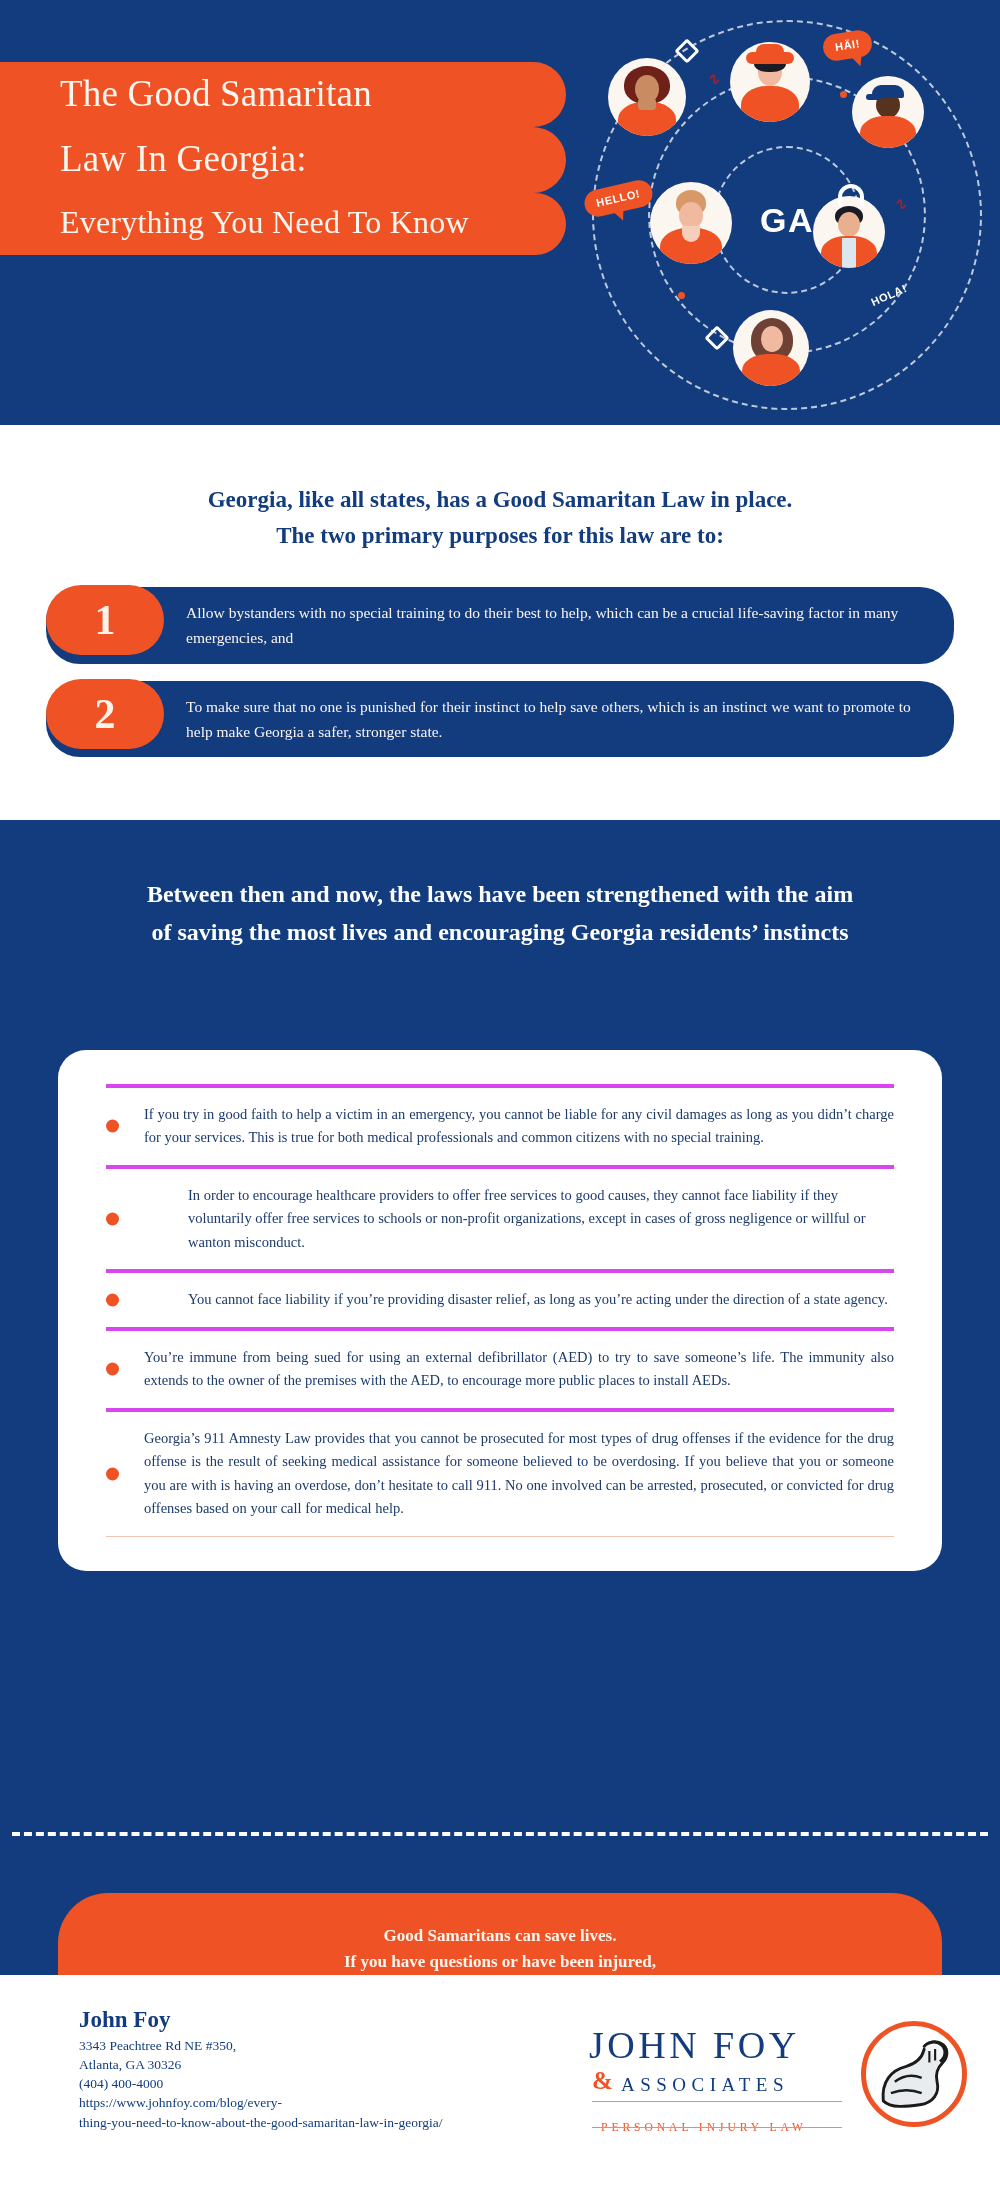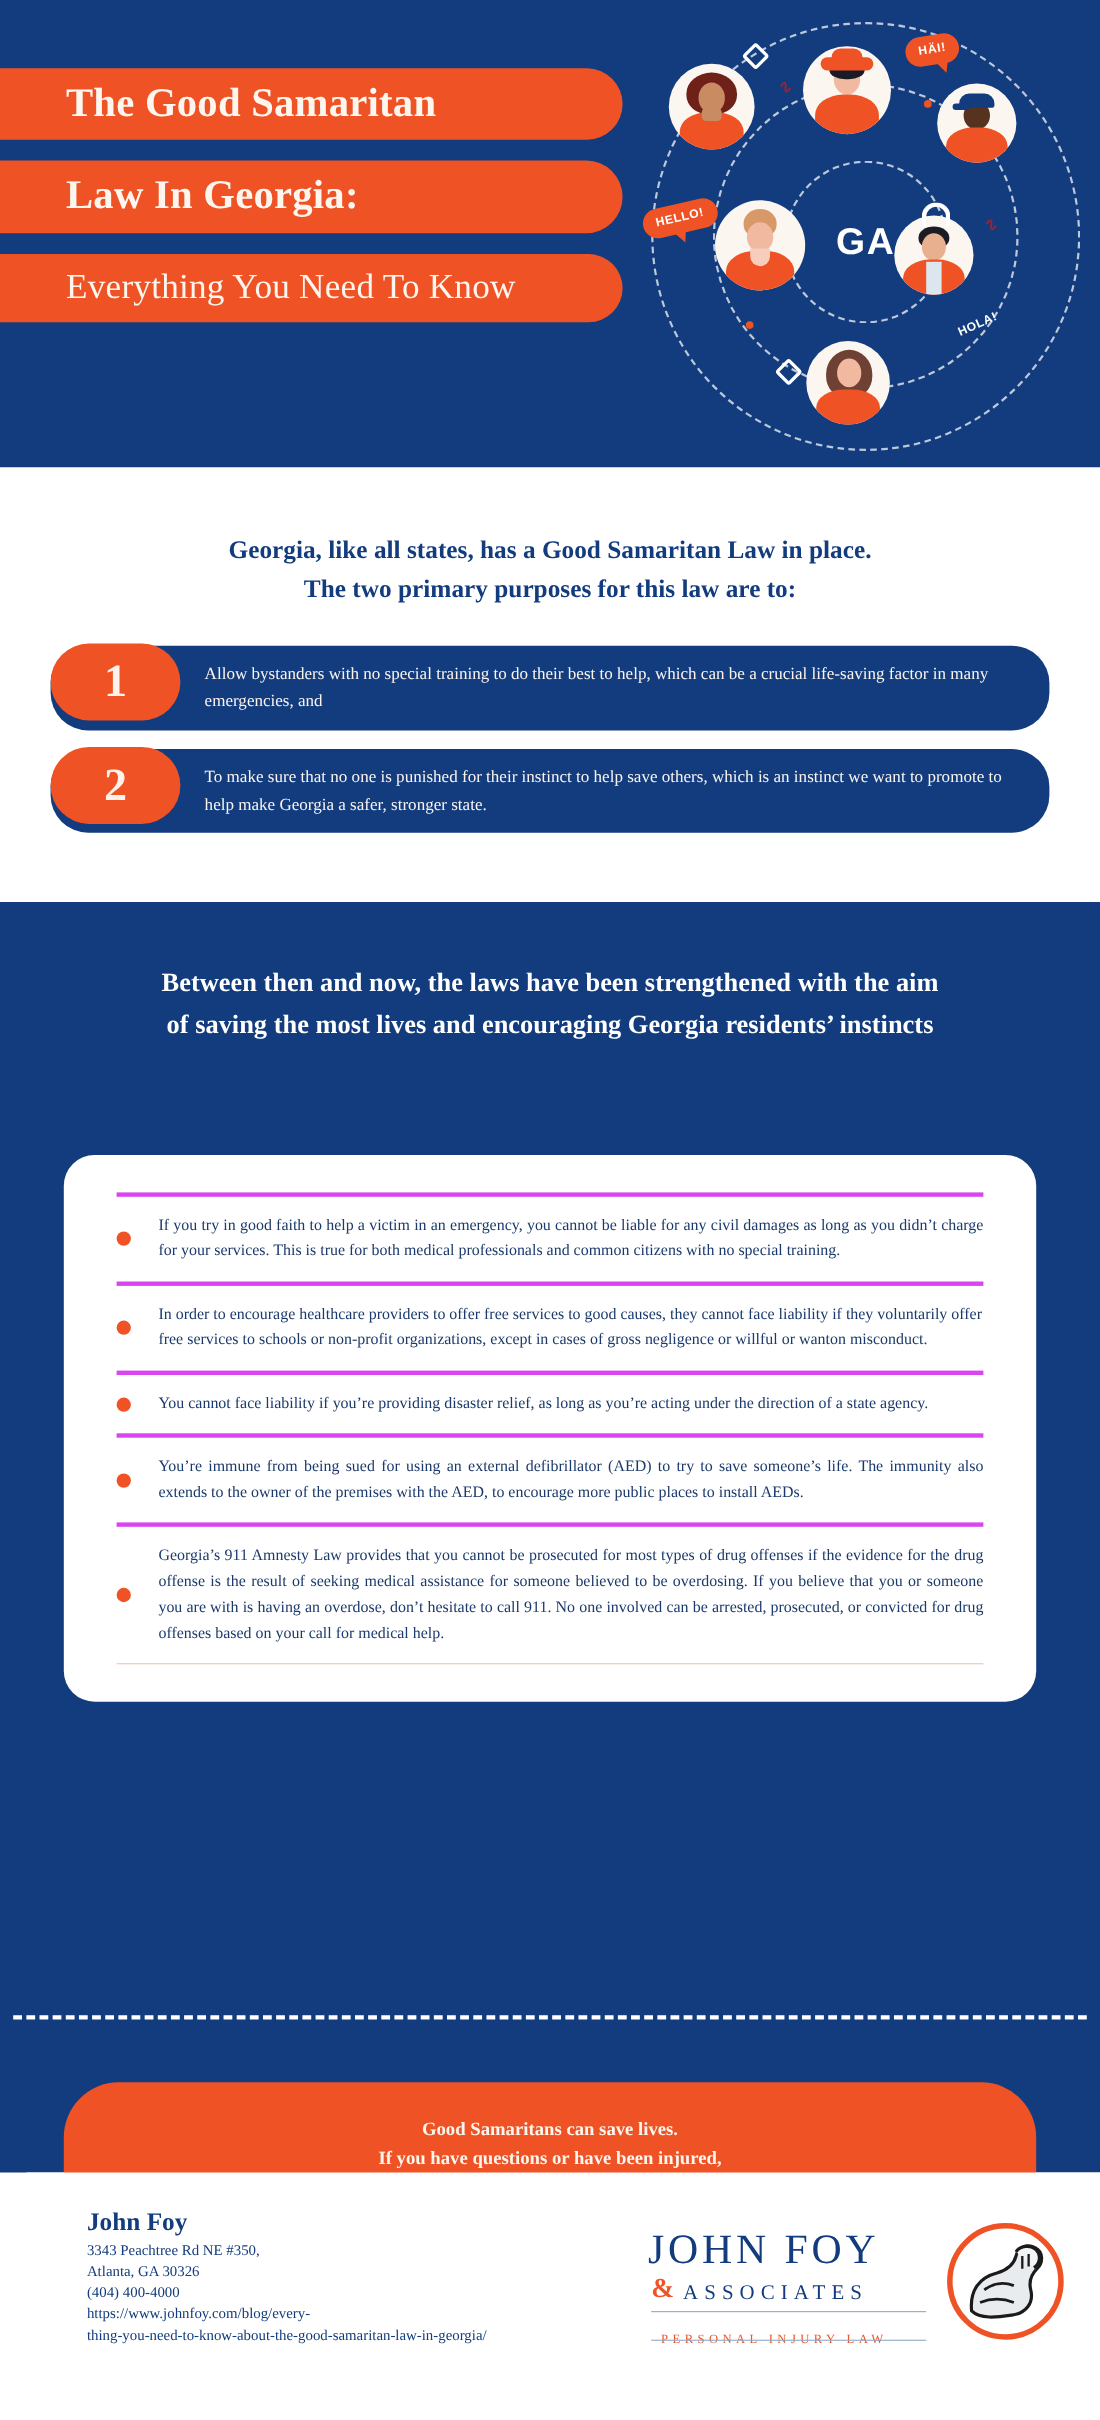--- a/index.html
+++ b/index.html
@@ -18,26 +18,25 @@
     overflow: hidden;
   }
   .title-stack {
     position: absolute; left: 0; top: 62px; width: 580px;
   }
   .title-pill {
     background: #EF5325;
     color: #FDF6EF;
     border-radius: 0 60px 60px 0;
     padding: 11px 34px 13px 60px;
-    font-weight: bold;
+    font-weight: normal;
     font-size: 37px;
     letter-spacing: .2px;
     line-height: 1.12;
     width: 566px;
-    margin-bottom: 19px;
     white-space: nowrap;
   }
   .title-pill.sub {
     font-weight: normal;
     font-size: 32px;
     padding: 12px 34px 14px 60px;
     margin-bottom: 0;
   }
 
   
@@ -132,21 +131,21 @@
   }
   .law-item:last-child { border-bottom: 1px solid #F2C3AE; }
   .law-bullet {
     position: absolute; left: 0; top: 50%; transform: translateY(-50%);
     width: 13px; height: 13px; border-radius: 50%; background: #EF5325;
   }
   .law-text {
     color: #1B3A6B; font-size: 14.5px; line-height: 1.62;
     text-align: justify; text-justify: inter-word;
   }
-  .law-text.left { text-align: left; }
+  .law-text.left { text-align: left; margin-left: 44px; }
 
   .dashline {
     position: absolute; left: 12px; top: 1012px; width: 976px; height: 0;
     border-top: 4px dashed #ffffff;
   }
   .cta {
     position: absolute; left: 58px; top: 1073px; width: 884px;
     background: #EF5325; border-radius: 50px;
     padding: 30px 40px 32px;
     text-align: center;

